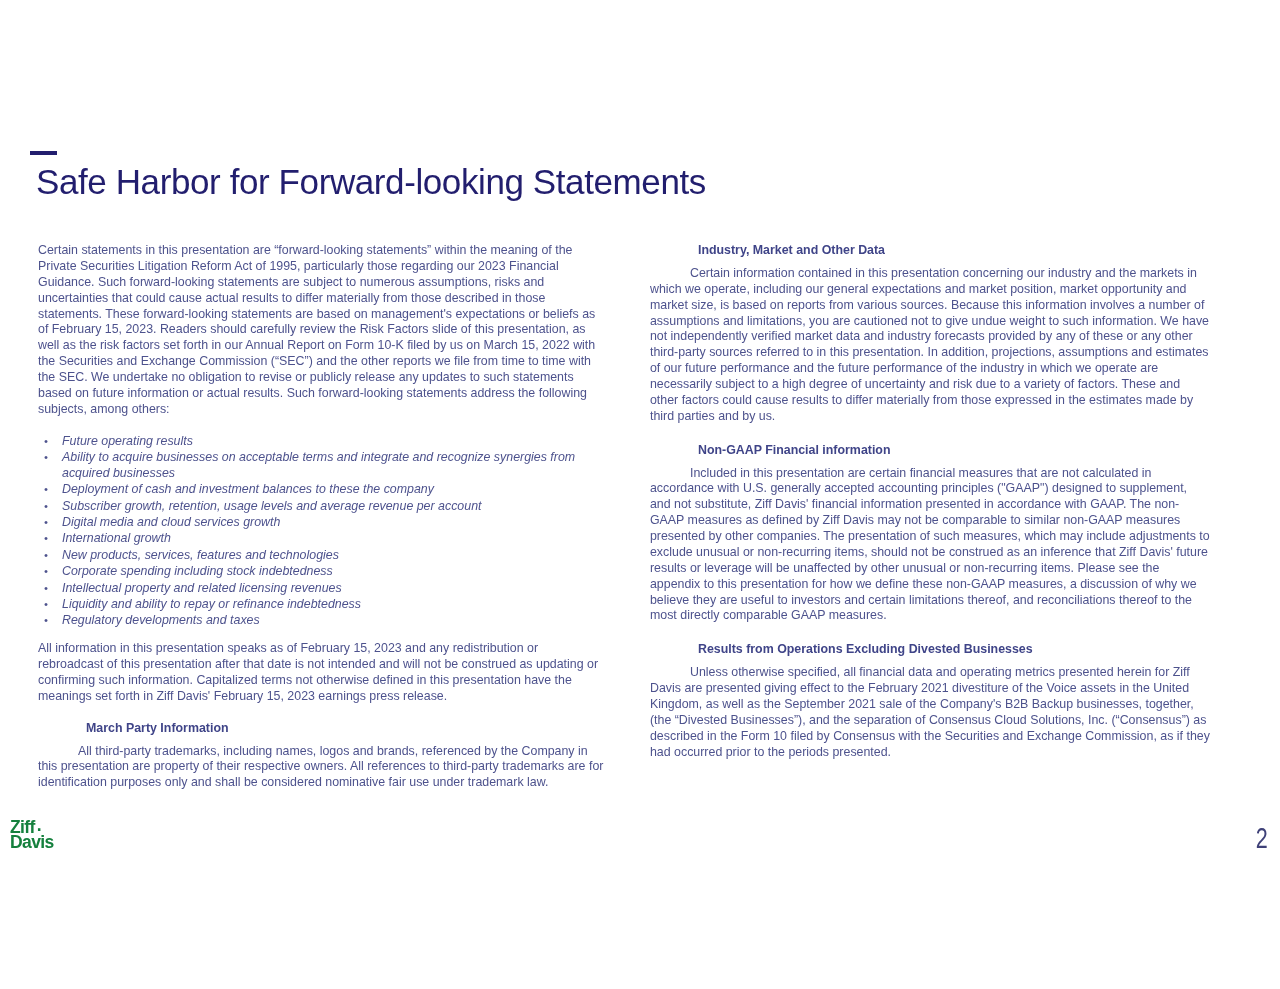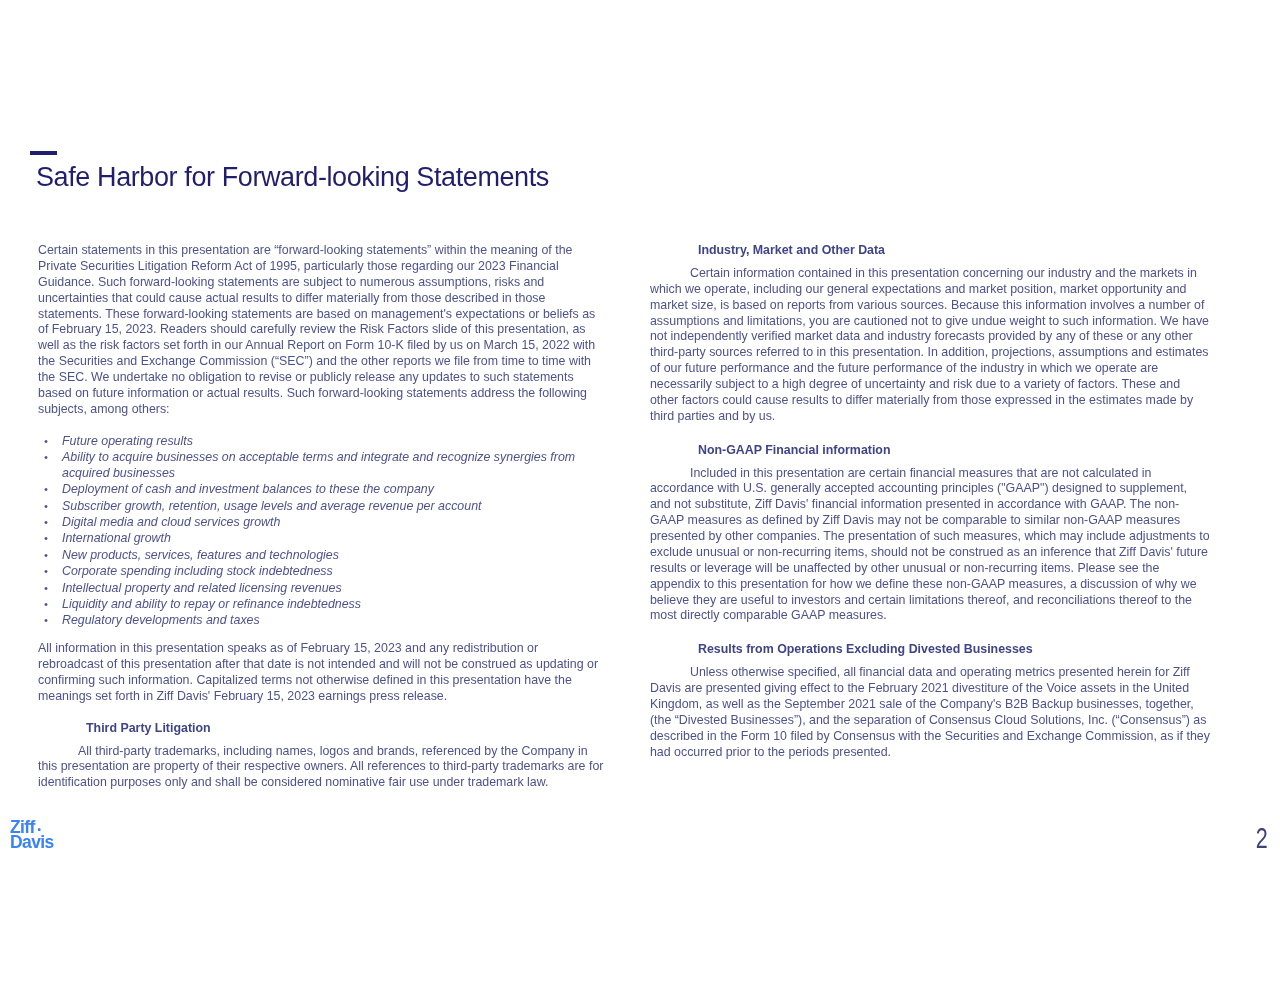--- a/index.html
+++ b/index.html
@@ -15,21 +15,21 @@
 
   .title-dash {
     position: absolute;
     left: 30px; top: 151px;
     width: 27px; height: 4px;
     background: #221e6e;
   }
   .slide-title {
     position: absolute;
     left: 36px; top: 162px;
-    font-size: 27px;
+    font-size: 35px;
     font-weight: 400;
     letter-spacing: -0.4px;
     color: #221e6e;
     white-space: nowrap;
   }
 
   .columns {
     position: absolute;
     left: 38px; top: 243px;
     width: 1172px;
@@ -65,21 +65,21 @@
     content: "\2022";
     position: absolute;
     left: 6px;
     font-size: 11px;
     color: #4d528d;
   }
 
   .logo {
     position: absolute;
     left: 10px; top: 820px;
-    color: #3b82f6;
+    color: #15803d;
     font-weight: 700;
     font-size: 17.5px;
     line-height: 14.5px;
     letter-spacing: -0.6px;
   }
   .logo .logo-dot {
     display: inline-block;
     font-size: 17.5px;
     transform: translateY(-2px);
     padding-left: 2px;
@@ -117,21 +117,21 @@
           <li>New products, services, features and technologies</li>
           <li>Corporate spending including stock indebtedness</li>
           <li>Intellectual property and related licensing revenues</li>
           <li>Liquidity and ability to repay or refinance indebtedness</li>
           <li>Regulatory developments and taxes</li>
         </ul>
 
       <p class="para">All information in this presentation speaks as of February 15, 2023 and any redistribution or rebroadcast of this presentation after that date is not intended and will not be construed as updating or confirming such information. Capitalized terms not otherwise defined in this presentation have the meanings set forth in Ziff Davis' February 15, 2023 earnings press release.</p>
 
       <div class="section">
-        <div class="section-header">Third Party Litigation</div>
+        <div class="section-header">March Party Information</div>
         <p class="para indent-first">All third-party trademarks, including names, logos and brands, referenced by the Company in this presentation are property of their respective owners. All references to third-party trademarks are for identification purposes only and shall be considered nominative fair use under trademark law.</p>
       </div>
     </div>
 
     <div class="col col-right">
 
       <div class="section">
         <div class="section-header">Industry, Market and Other Data</div>
         <p class="para indent-first">Certain information contained in this presentation concerning our industry and the markets in which we operate, including our general expectations and market position, market opportunity and market size, is based on reports from various sources. Because this information involves a number of assumptions and limitations, you are cautioned not to give undue weight to such information. We have not independently verified market data and industry forecasts provided by any of these or any other third-party sources referred to in this presentation. In addition, projections, assumptions and estimates of our future performance and the future performance of the industry in which we operate are necessarily subject to a high degree of uncertainty and risk due to a variety of factors. These and other factors could cause results to differ materially from those expressed in the estimates made by third parties and by us.</p>
       </div>

